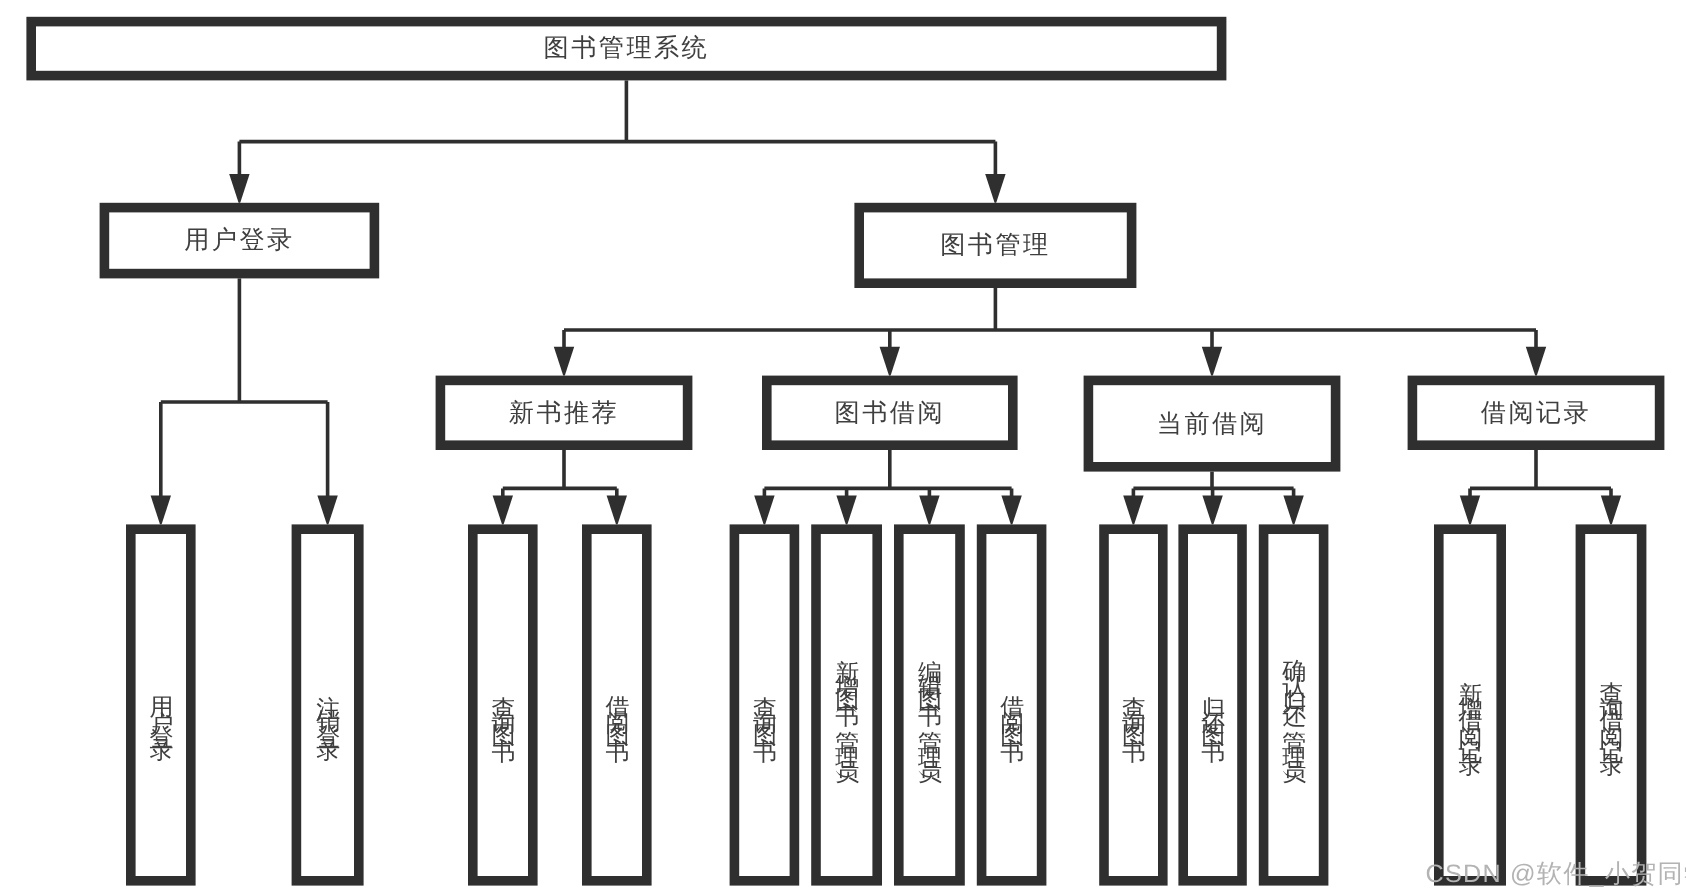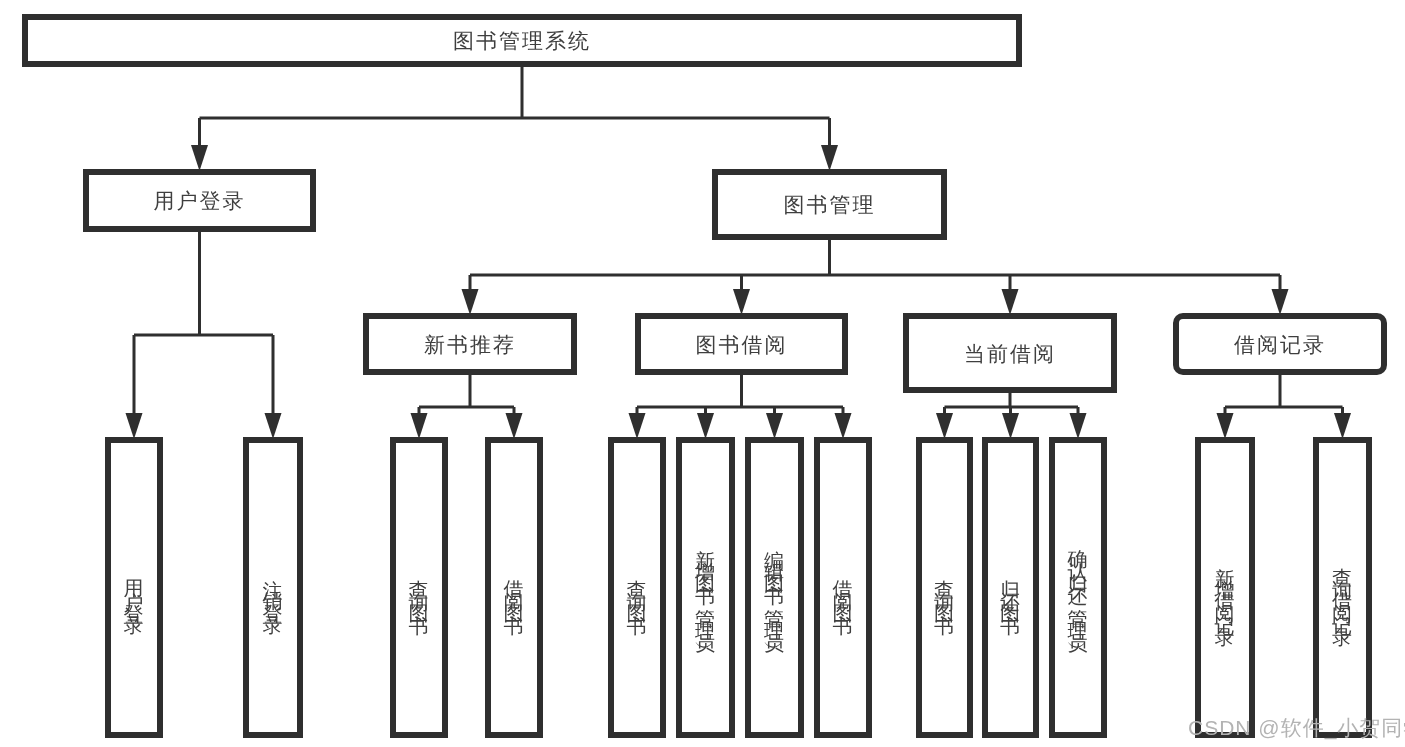--- a/index.html
+++ b/index.html
@@ -11,21 +11,21 @@
     font-family: "Liberation Sans", "DejaVu Sans", sans-serif;
     overflow: hidden;
   }
   #canvas { position: absolute; inset: 0; width: 1405px; height: 747px; }
   #edges { position: absolute; left: 0; top: 0; pointer-events: none; }
   .edge-line { stroke: #2f2f2f; stroke-width: 3; fill: none; }
   .edge-arrow { fill: #2f2f2f; stroke: none; }
   .node {
     position: absolute;
     background: #ffffff;
-    border: 6px solid #be185d;
+    border: 8px solid #be185d;
     display: flex;
     align-items: center;
     justify-content: center;
     color: #3f3f3f;
     line-height: 1;
   }
   .hbox { font-size: 21px; letter-spacing: 2px; }
   .vbox {
     writing-mode: vertical-rl;
     text-orientation: mixed;
@@ -88,21 +88,21 @@
     </div>
     <div class="node hbox" style="left: 635px; top: 313px; width: 213px; height: 62px; border-color: rgb(47, 47, 47); color: rgb(63, 63, 63); background: rgb(255, 255, 255);">
       <span>图书借阅</span>
     </div>
     <div class="node hbox" style="left: 363px; top: 313px; width: 214px; height: 62px; border-color: rgb(47, 47, 47); color: rgb(63, 63, 63); background: rgb(255, 255, 255);">
       <span>新书推荐</span>
     </div>
     <div class="node hbox" style="left: 903px; top: 313px; width: 214px; height: 80px; border-color: rgb(47, 47, 47); color: rgb(63, 63, 63); background: rgb(255, 255, 255);">
       <span>当前借阅</span>
     </div>
-    <div class="node hbox" style="left: 1173px; top: 313px; width: 214px; height: 62px; border-color: rgb(47, 47, 47); color: rgb(63, 63, 63); background: rgb(255, 255, 255); border-radius: 10px;">
+    <div class="node hbox" style="left: 1173px; top: 313px; width: 214px; height: 62px; border-color: rgb(47, 47, 47); color: rgb(63, 63, 63); background: rgb(255, 255, 255);">
       <span>借阅记录</span>
     </div>
     <div class="node vbox" style="left: 105px; top: 437px; width: 58px; height: 301px; border-color: rgb(47, 47, 47); color: rgb(63, 63, 63); background: rgb(255, 255, 255);">
       <span>用户登录</span>
     </div>
     <div class="node vbox" style="left: 243px; top: 437px; width: 60px; height: 301px; border-color: rgb(47, 47, 47); color: rgb(63, 63, 63); background: rgb(255, 255, 255);">
       <span>注销登录</span>
     </div>
     <div class="node vbox" style="left: 390px; top: 437px; width: 58px; height: 301px; border-color: rgb(47, 47, 47); color: rgb(63, 63, 63); background: rgb(255, 255, 255);">
       <span>查询图书</span>

